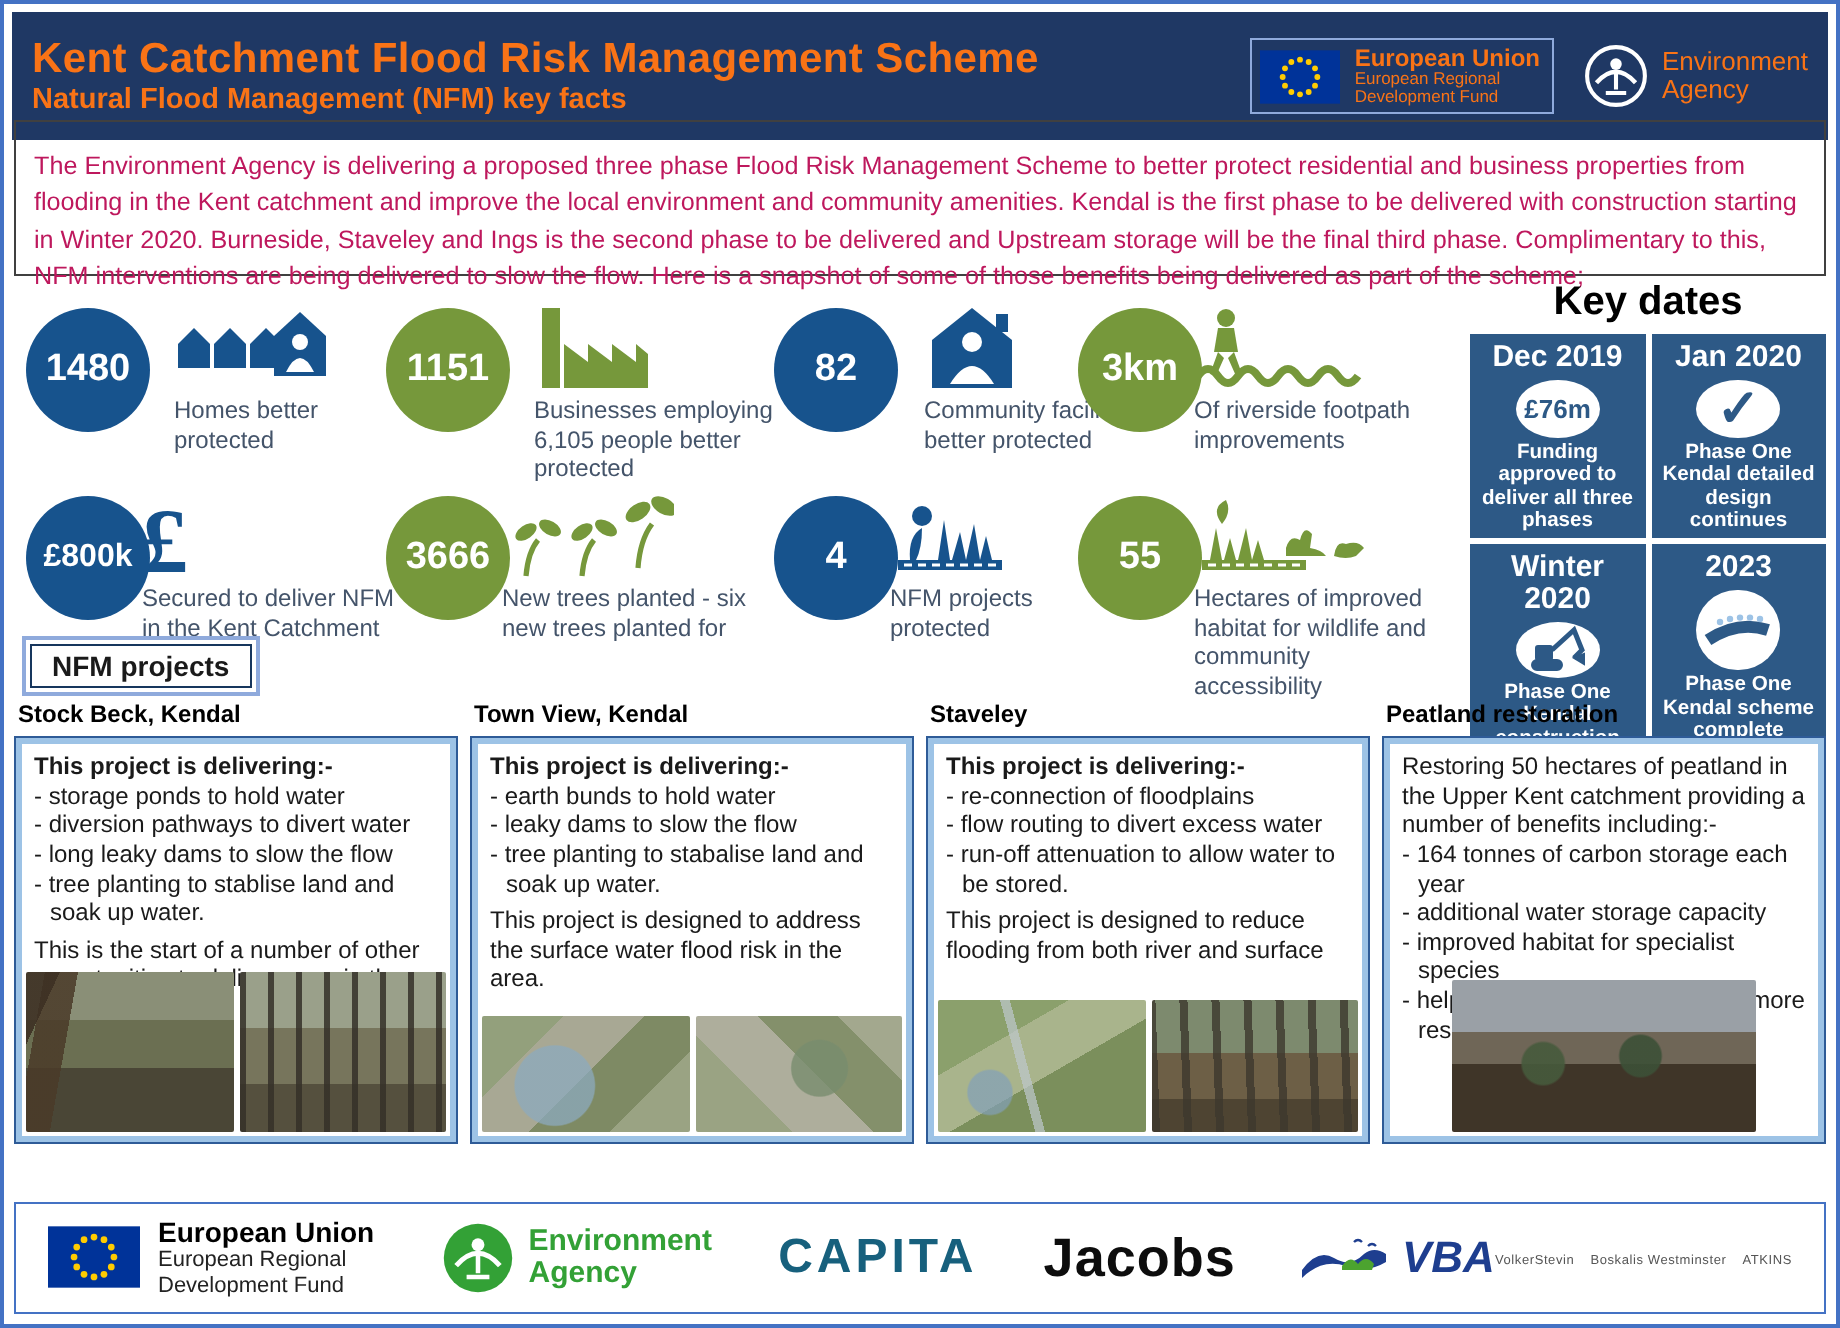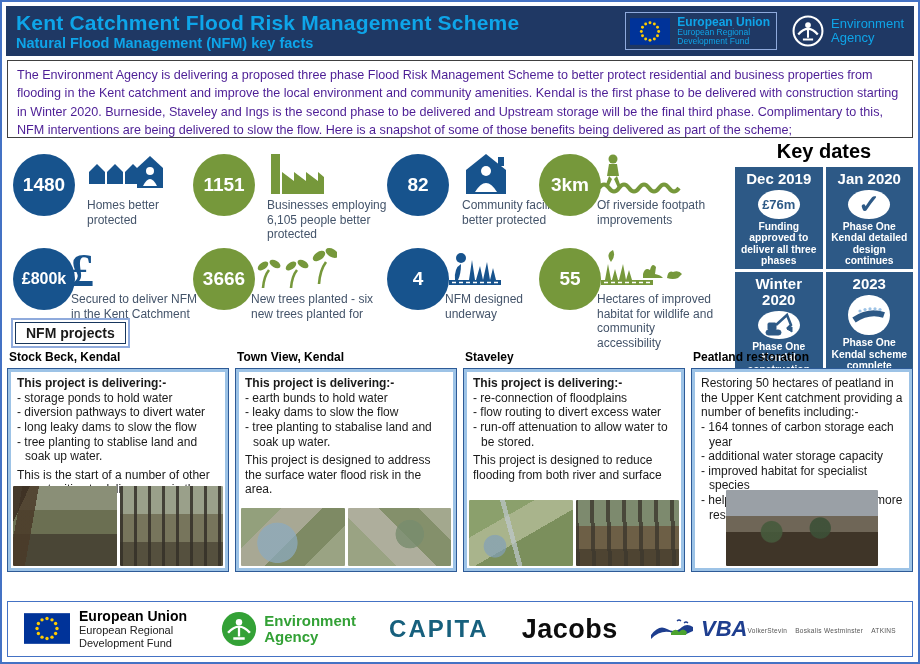--- a/index.html
+++ b/index.html
@@ -1,36 +1,36 @@
 <!DOCTYPE html>
 <html><head>
 <meta charset="utf-8">
 <style>
   html,body{margin:0;padding:0;background:#fff;}
   body{width:920px;height:664px;position:relative;overflow:hidden;
        font-family:"Liberation Sans", sans-serif;-webkit-font-smoothing:antialiased;}
   .page{position:absolute;inset:0;border:2px solid #4472C4;background:#fff;box-sizing:border-box;}
 
   
-  .header{position:absolute;left:4px;top:4px;right:4px;height:50px;background:#1F3864;
-          display:flex;align-items:center;box-sizing:border-box;padding:0 10px;color:#0ea5e9;}
+  .header{position:absolute;left:4px;top:4px;right:4px;height:64px;background:#1F3864;
+          display:flex;align-items:center;box-sizing:border-box;padding:0 10px;color:#f97316;}
   .header-titles{flex:1;line-height:1.12;}
   .title1{font-size:21px;font-weight:bold;letter-spacing:.2px;}
   .title2{font-size:14.5px;font-weight:bold;}
   .hdr-eu{display:flex;align-items:center;gap:7px;border:1px solid #8FAADC;padding:3px 6px 3px 4px;background:#1F3864;margin-right:14px;}
   .hdr-eu-flag{width:40px;height:27px;display:block;}
   .hdr-eu-text{line-height:1.05;}
   .hdr-eu-t1{font-size:12px;font-weight:bold;}
   .hdr-eu-t2{font-size:8.5px;}
   .hdr-ea{display:flex;align-items:center;gap:6px;}
   .hdr-ea-text{font-size:13px;line-height:1.1;}
 
   
   .intro{position:absolute;left:5px;top:58px;right:5px;height:78px;border:1px solid #404040;
-         box-sizing:border-box;padding:5px 9px;font-size:12.6px;line-height:1.45;color:#4c1d95;}
+         box-sizing:border-box;padding:13px 9px;font-size:12.6px;line-height:1.45;color:#be185d;}
 
   
   .main{position:absolute;left:5px;top:138px;right:5px;height:226px;}
   .stat{position:absolute;display:flex;}
   .stat-circle{width:62px;height:62px;border-radius:50%;color:#fff;display:flex;align-items:center;
                justify-content:center;font-weight:bold;font-size:19px;flex:0 0 62px;z-index:2;}
   .stat.blue .stat-circle{background:#17538D;}
   .stat.green .stat-circle{background:#76983B;}
   .stat-body{margin-left:-4px;display:flex;flex-direction:column;}
   .stat-icon{height:42px;display:flex;align-items:flex-end;margin-bottom:2px;}
@@ -263,21 +263,21 @@
       <div class="stat-body">
         <div class="stat-icon">
           <svg width="62" height="42" viewBox="0 0 62 42" fill="currentColor">
             <path d="M24 32 l3 -20 3 20z M31 32 l4 -14 3 14z M38 32 l4 -18 3 18z M45 32 l3 -12 3 12z"></path>
             <path d="M10 32 q-1 -12 6 -16 q0 10 -3 16z"></path>
             <circle cx="16" cy="10" r="5"></circle>
             <rect x="4" y="32" width="52" height="5"></rect>
             <path d="M7 34.5 h46" stroke="#fff" stroke-width="1.6" stroke-dasharray="4 3"></path>
           </svg>
         </div>
-        <div class="stat-label">NFM designed underway</div>
+        <div class="stat-label">NFM projects protected</div>
       </div>
     </div>
 
     <div class="stat green" style="left:532px;top:108px;">
       <div class="stat-circle">55</div>
       <div class="stat-body">
         <div class="stat-icon">
           <svg width="92" height="42" viewBox="0 0 92 42" fill="currentColor">
             <path d="M8 32 l3 -16 3 16z M15 32 l3 -11 3 11z M22 32 l4 -16 3 16z M29 32 l3 -10 3 10z"></path>
             <path d="M14 14 q-6 -8 2 -12 q3 6 -2 12z"></path>

